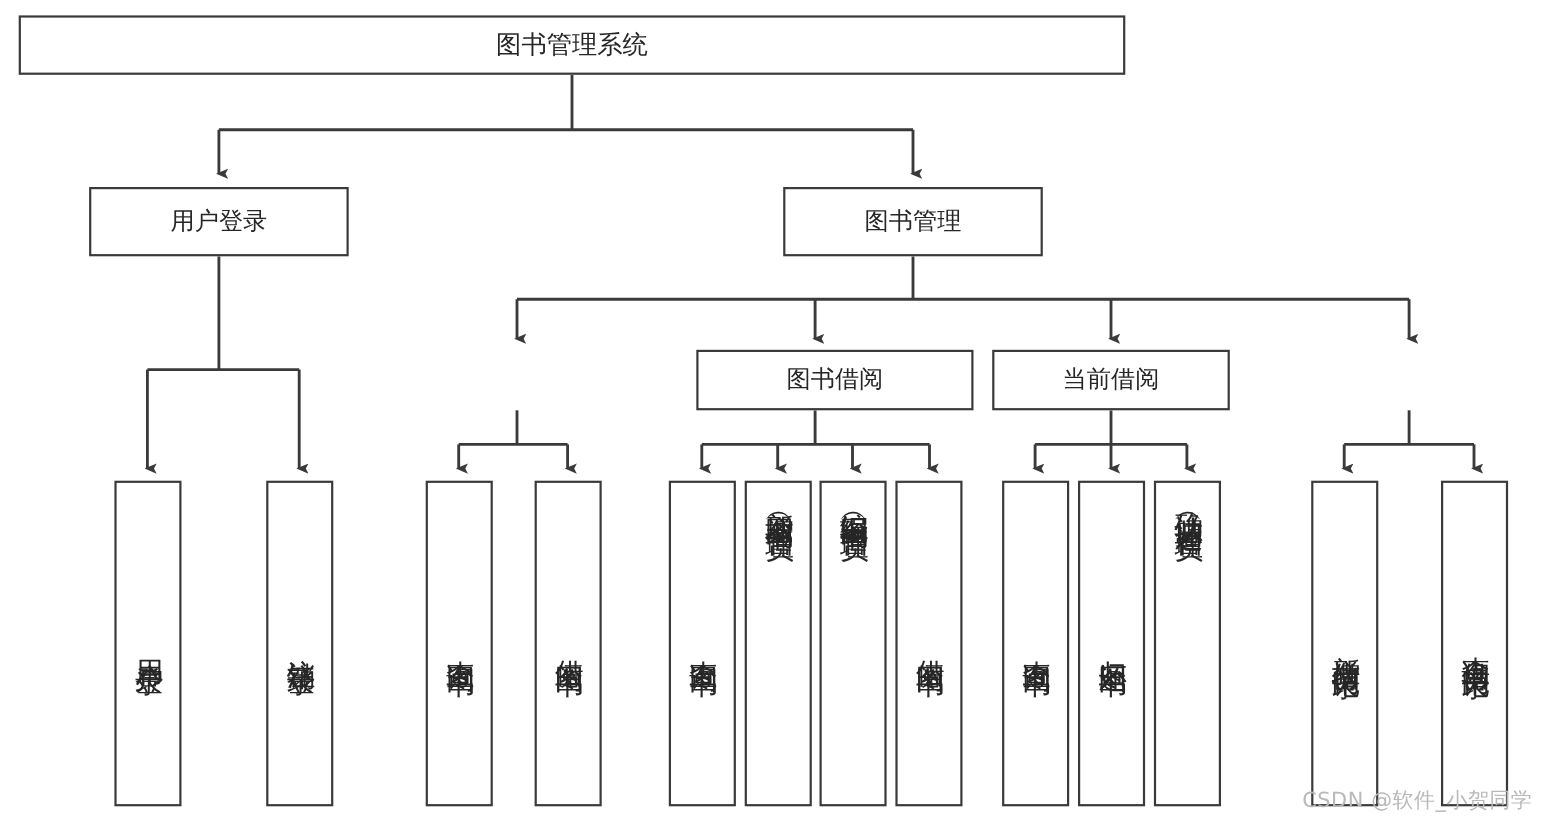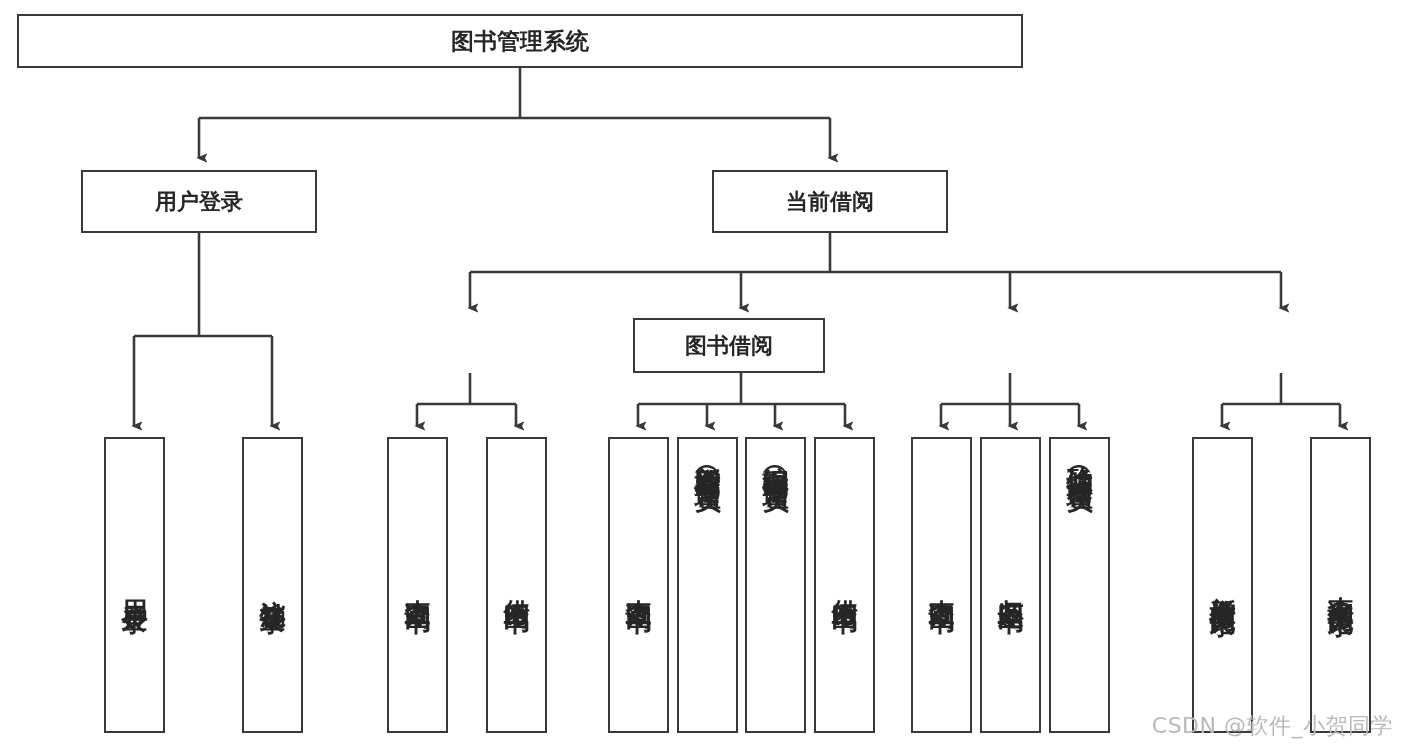--- a/index.html
+++ b/index.html
@@ -35,21 +35,20 @@
     align-items: center;
     justify-content: center;
     z-index: 2;
   }
   .node .label {
     color: #262626;
     font-family: "DejaVu Sans", "Liberation Sans", sans-serif;
     line-height: 1.14;
     white-space: pre;
     text-align: center;
-    font-weight: bold;
   }
   
   .node.root .label {
     font-size: 23px;
   }
   
   .node.h .label {
     font-size: 22px;
   }
   
@@ -70,21 +69,21 @@
     margin-bottom: auto;
   }
   .node.leaf.center {
     align-items: center;
     padding-top: 0;
   }
   #watermark {
     position: absolute;
     right: 12px;
     bottom: 6px;
-    font-size: 22px;
+    font-size: 19px;
     color: #b9b9b9;
     letter-spacing: 0.5px;
     z-index: 5;
     font-family: "DejaVu Sans", "Liberation Sans", sans-serif;
     white-space: pre;
   }
 </style>
 </head>
 <body>
 
@@ -141,25 +140,28 @@
   </svg>
 
   <div class="node root" style="left:17px; top:14px; width:1006px; height:54px;">
     <span class="label">图书管理系统</span>
   </div>
 
   <div class="node h" style="left:81px; top:170px; width:236px; height:63px;">
     <span class="label">用户登录</span>
   </div>
   <div class="node h" style="left:712px; top:170px; width:236px; height:63px;">
+    <span class="label">图书管理</span>
+  </div>
+
+  <div class="node h" style="left:633px; top:318px; width:252px; height:55px;">
+    <span class="label">图书借阅</span>
+  </div>
+  <div class="node h" style="left:902px; top:318px; width:216px; height:55px;">
     <span class="label">当前借阅</span>
-  </div>
-
-  <div class="node h" style="left:633px; top:318px; width:192px; height:55px;">
-    <span class="label">图书借阅</span>
   </div>
 
   <div class="node leaf center" style="left:104px; top:437px; width:61px; height:296px;">
     <span class="label">用户登录</span>
   </div>
   <div class="node leaf center" style="left:242px; top:437px; width:61px; height:296px;">
     <span class="label">注销登录</span>
   </div>
 
   <div class="node leaf center" style="left:387px; top:437px; width:61px; height:296px;">

